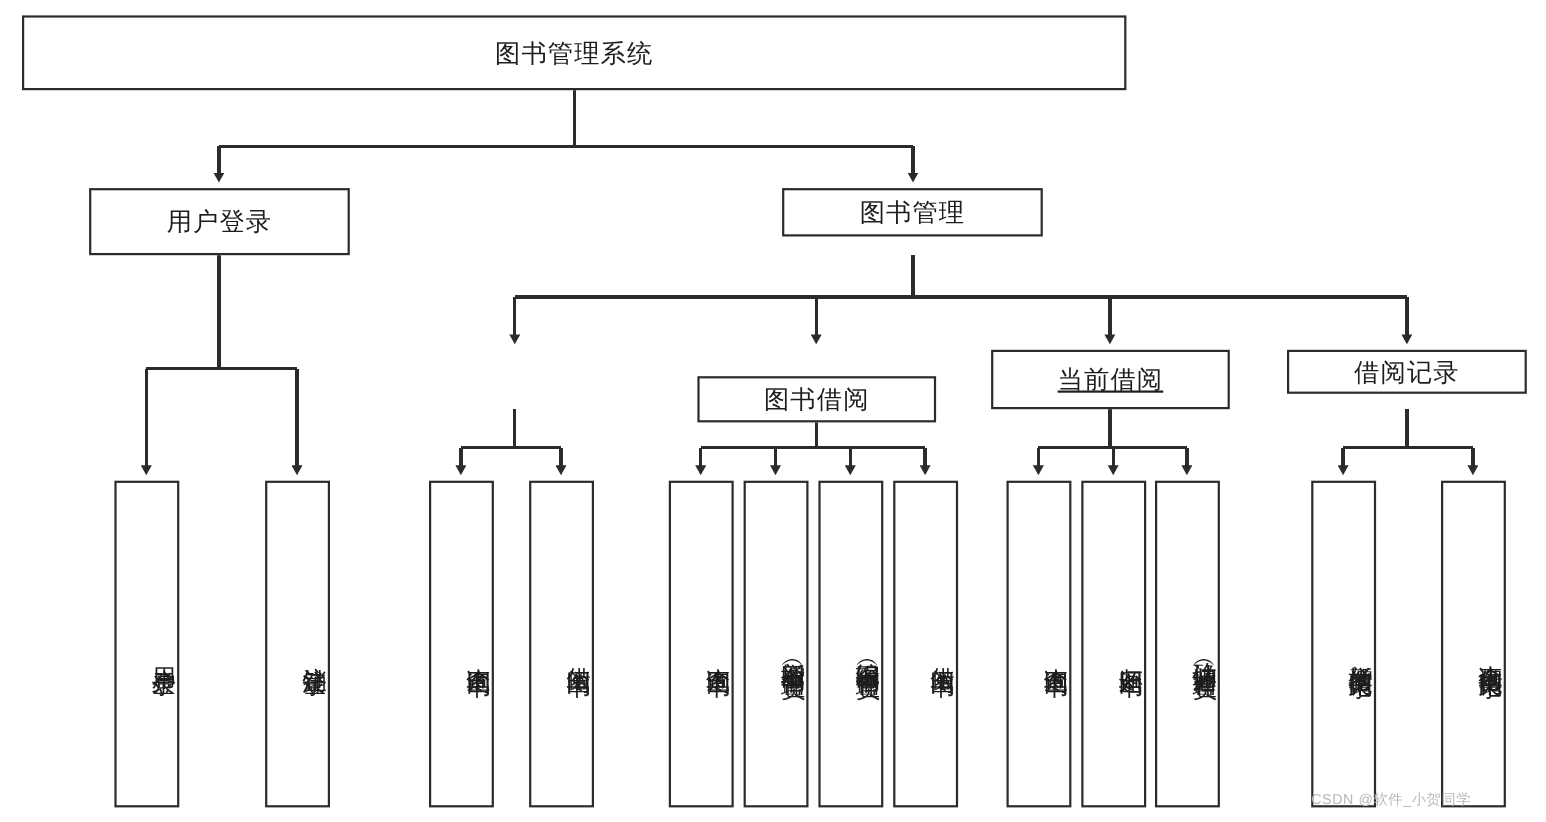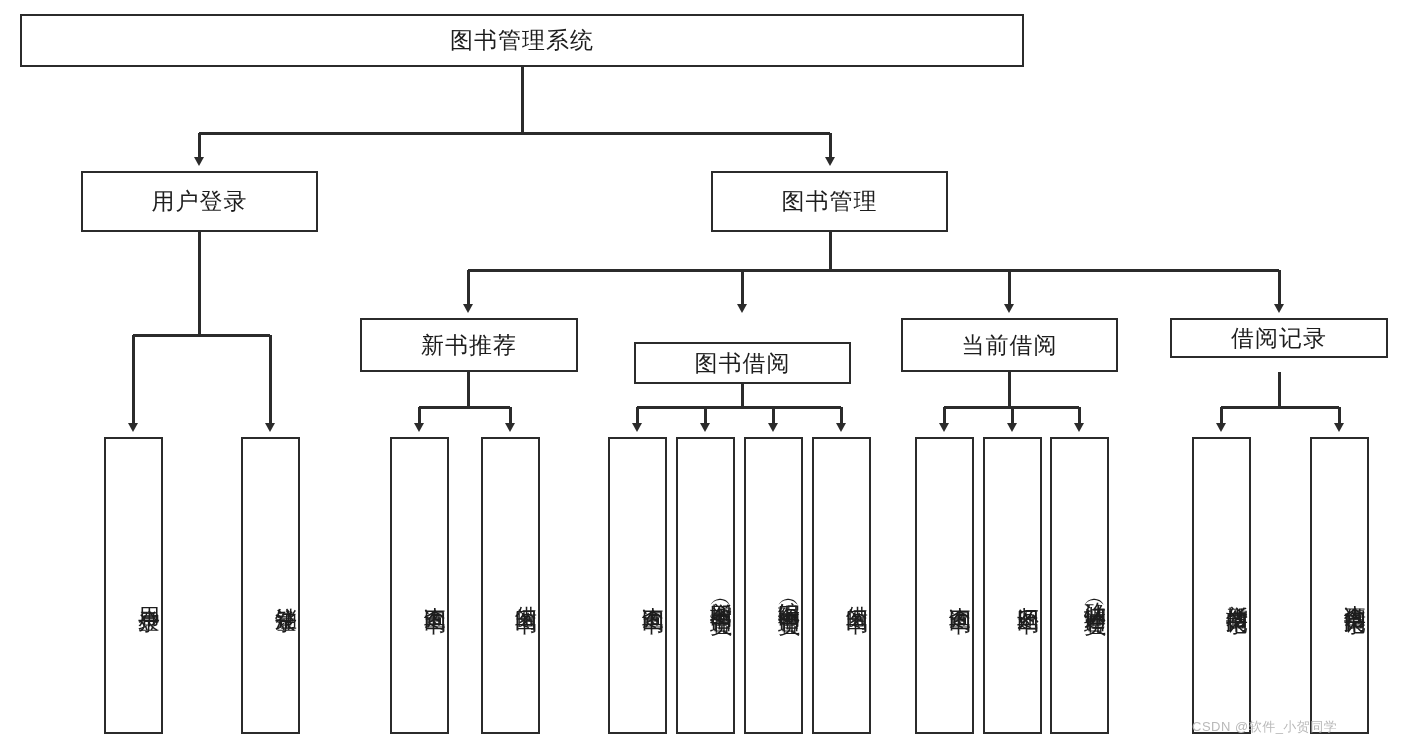--- a/index.html
+++ b/index.html
@@ -112,38 +112,35 @@
       <path d="M1012,407 L1012,424" marker-end="url(#arrow)"></path>
       <path d="M1079,407 L1079,424" marker-end="url(#arrow)"></path>
 
       <path d="M1279,372 L1279,407"></path>
       <path d="M1221,407 L1339,407"></path>
       <path d="M1221,407 L1221,424" marker-end="url(#arrow)"></path>
       <path d="M1339,407 L1339,424" marker-end="url(#arrow)"></path>
     </g>
   </svg>
 
-  <div class="node h root" style="left:20px;top:14px;width:1004px;height:53px;">
+  <div class="node h root" style="left:20px;top:14px;width:1004px;height:68px;">
     <span>图书管理系统</span>
   </div>
 
   <div class="node h" style="left:81px;top:171px;width:237px;height:61px;">
     <span>用户登录</span>
   </div>
-  <div class="node h" style="left:711px;top:171px;width:237px;height:61px;">
+  <div class="node h" style="left:711px;top:171px;width:237px;height:44px;">
     <span>图书管理</span>
   </div>
 
-  <div class="node h" style="left:360px;top:318px;width:218px;height:54px;">
-    <span>新书推荐</span>
-  </div>
   <div class="node h" style="left:634px;top:318px;width:217px;height:42px;margin-top:24px;">
     <span>图书借阅</span>
   </div>
-  <div class="node h" style="left:901px;top:318px;width:217px;height:54px;">
+  <div class="node h" style="left:901px;top:318px;width:217px;height:54px;text-decoration:underline;">
     <span>当前借阅</span>
   </div>
   <div class="node h" style="left:1170px;top:318px;width:218px;height:40px;">
     <span>借阅记录</span>
   </div>
 
   <div class="node v" style="left:104px;top:437px;width:59px;height:297px;">
     <span>用户登录</span>
   </div>
   <div class="node v" style="left:241px;top:437px;width:59px;height:297px;">

